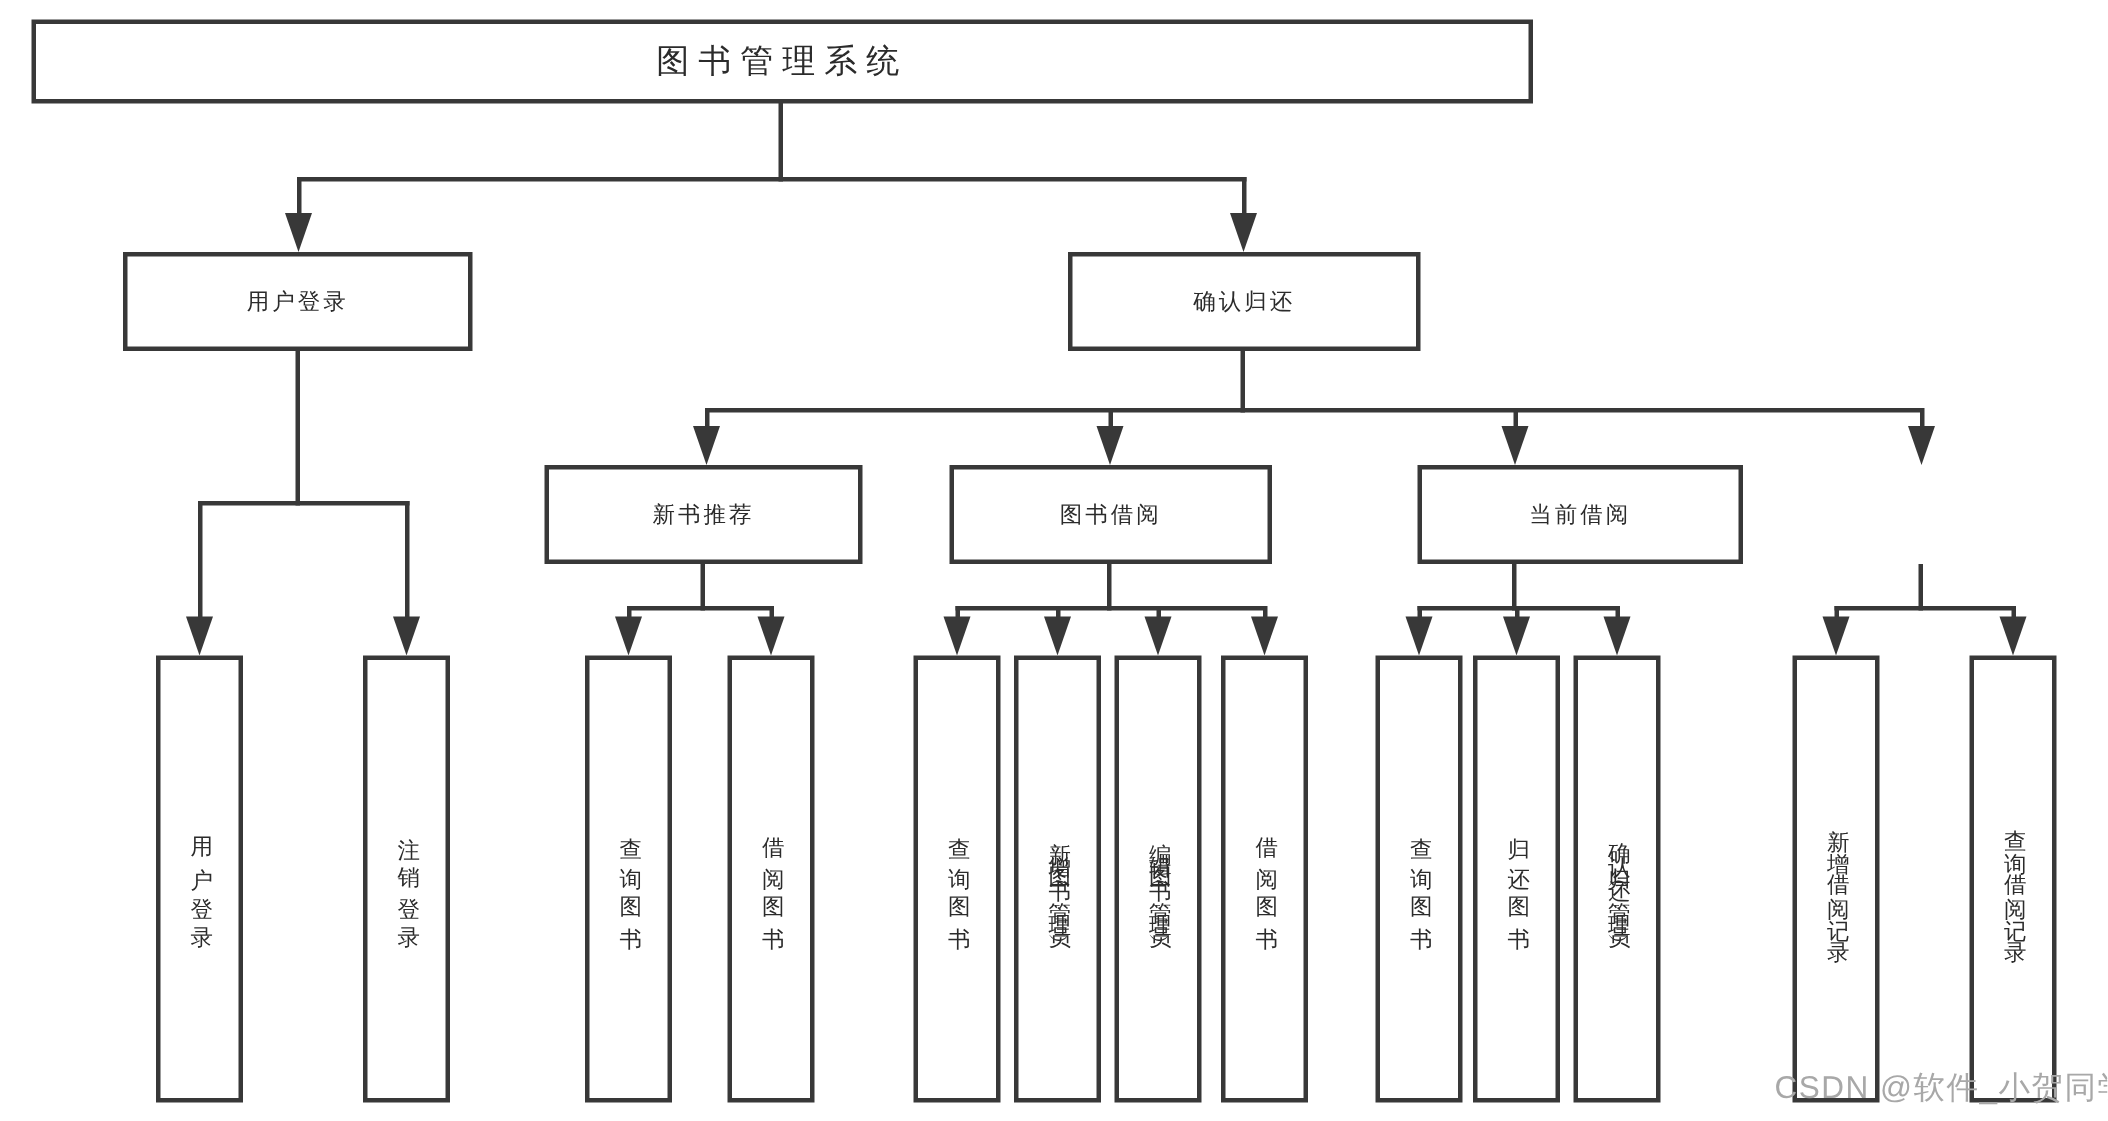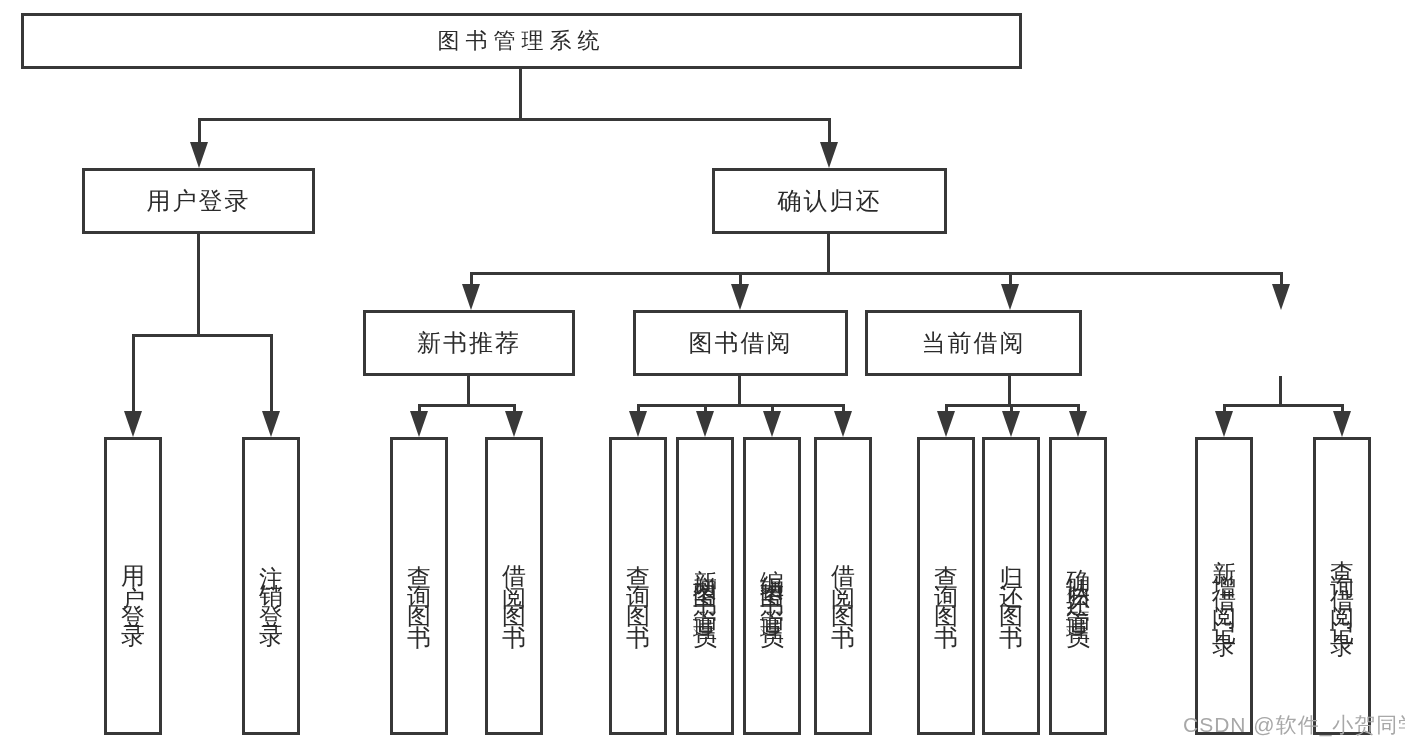--- a/index.html
+++ b/index.html
@@ -9,21 +9,21 @@
   }
   html,body{margin:0;padding:0;background:#ffffff;}
   body{font-family:"Liberation Sans","DejaVu Sans",sans-serif;}
   .canvas{
     position:relative;width:1405px;height:747px;background:#ffffff;overflow:hidden;
   }
   .box{
     position:absolute;box-sizing:border-box;border:3px solid var(--line);
     background:#ffffff;display:flex;align-items:center;justify-content:center;
   }
-  .lbl{font-size:24px;color:var(--text);letter-spacing:2px;white-space:nowrap;}
+  .lbl{font-size:15px;color:var(--text);letter-spacing:2px;white-space:nowrap;}
   .title{font-size:22px;letter-spacing:6px;}
   .v{writing-mode:vertical-rl;text-orientation:mixed;white-space:nowrap;}
   .s4{letter-spacing:20px;}
   .s6{letter-spacing:15px;}
   .s9{letter-spacing:8px;}
   .vl,.hl{position:absolute;background:var(--line);}
   .ah{
     position:absolute;width:0;height:0;
     border-left:9px solid transparent;border-right:9px solid transparent;
     border-top:26px solid var(--line);
@@ -73,21 +73,21 @@
   <div class="ah" style="left:1001px;top:284px;"></div>
   <div class="vl" style="left:1280px;top:272px;width:3px;height:15px;"></div>
   <div class="ah" style="left:1272px;top:284px;"></div>
 
   <div class="box" style="left:363px;top:310px;width:212px;height:66px;">
     <span class="lbl">新书推荐</span>
   </div>
   <div class="box" style="left:633px;top:310px;width:215px;height:66px;">
     <span class="lbl">图书借阅</span>
   </div>
-  <div class="box" style="left:865px;top:310px;width:217px;height:66px;text-align:right;">
+  <div class="box" style="left:945px;top:310px;width:217px;height:66px;text-align:right;">
     <span class="lbl">当前借阅</span>
   </div>
 
   <div class="vl" style="left:467px;top:376px;width:3px;height:31px;"></div>
   <div class="hl" style="left:418px;top:404px;width:97px;height:3px;"></div>
   <div class="vl" style="left:418px;top:404px;width:3px;height:10px;"></div>
   <div class="ah" style="left:410px;top:411px;"></div>
   <div class="vl" style="left:513px;top:404px;width:3px;height:10px;"></div>
   <div class="ah" style="left:505px;top:411px;"></div>
 

